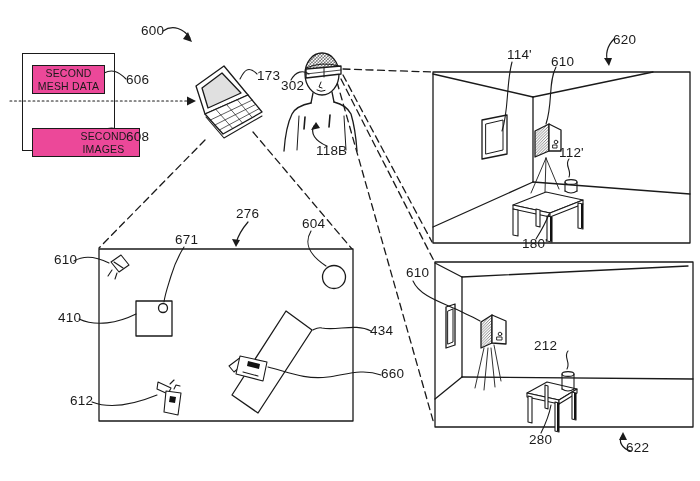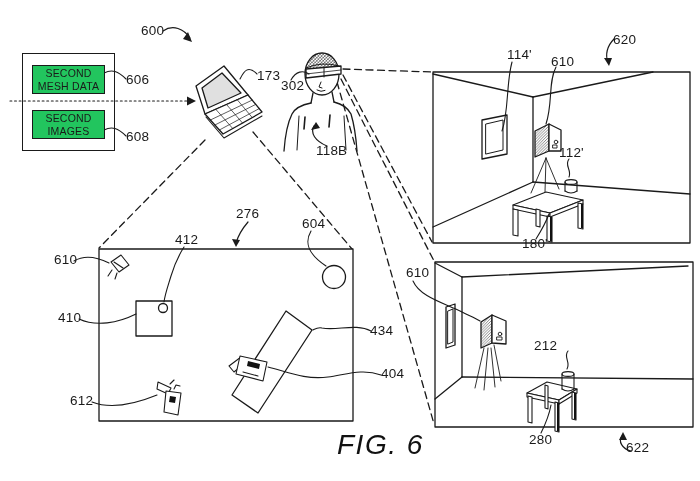--- a/index.html
+++ b/index.html
@@ -10,26 +10,26 @@
   svg.art{position:absolute;left:0;top:0;z-index:0;}
   .ref-label{
     position:absolute;z-index:2;font-size:13.5px;color:#1a1a1a;
     white-space:nowrap;letter-spacing:.2px;
   }
   .legend-outer{
     position:absolute;left:22px;top:53px;width:91px;height:96px;
     border:1.6px solid #1a1a1a;z-index:1;background:transparent;
   }
   .legend-box{
-    position:absolute;width:71px;height:27px;border:1.4px solid #1a1a1a;background:#22c55e;
+    position:absolute;width:71px;height:27px;border:1.4px solid #1a1a1a;background:#ec4899;
     display:flex;align-items:center;justify-content:center;text-align:center;
     font-size:10.5px;line-height:1.15;z-index:2;letter-spacing:.2px;
   }
   .legend-box.b1{left:32px;top:65px;}
-  .legend-box.b2{left:32px;top:110px;}
+  .legend-box.b2{left:32px;top:128px;padding-left:35px;}
   .fig-caption{
     position:absolute;left:337px;top:429px;z-index:2;
     font-style:italic;font-size:28px;letter-spacing:1.5px;color:#111;
   }
 </style>
 </head>
 <body>
 
 <div class="canvas">
 
@@ -259,29 +259,28 @@
 
   <span class="ref-label" style="left:141px;top:23px">600</span>
   <span class="ref-label" style="left:126px;top:72px">606</span>
   <span class="ref-label" style="left:126px;top:129px">608</span>
   <span class="ref-label" style="left:257px;top:68px">173</span>
   <span class="ref-label" style="left:281px;top:78px">302</span>
   <span class="ref-label" style="left:316px;top:143px">118B</span>
   <span class="ref-label" style="left:236px;top:206px">276</span>
   <span class="ref-label" style="left:302px;top:216px">604</span>
   <span class="ref-label" style="left:54px;top:252px">610</span>
-  <span class="ref-label" style="left:175px;top:232px">412</span>
+  <span class="ref-label" style="left:175px;top:232px">671</span>
   <span class="ref-label" style="left:58px;top:310px">410</span>
   <span class="ref-label" style="left:70px;top:393px">612</span>
   <span class="ref-label" style="left:370px;top:323px">434</span>
-  <span class="ref-label" style="left:381px;top:366px">404</span>
+  <span class="ref-label" style="left:381px;top:366px">660</span>
   <span class="ref-label" style="left:507px;top:47px">114'</span>
   <span class="ref-label" style="left:551px;top:54px">610</span>
   <span class="ref-label" style="left:613px;top:32px">620</span>
   <span class="ref-label" style="left:559px;top:145px">112'</span>
   <span class="ref-label" style="left:522px;top:236px">180'</span>
   <span class="ref-label" style="left:406px;top:265px">610</span>
   <span class="ref-label" style="left:534px;top:338px">212</span>
   <span class="ref-label" style="left:529px;top:432px">280</span>
   <span class="ref-label" style="left:626px;top:440px">622</span>
 
-  <div class="fig-caption">FIG. 6</div>
 </div>
 
 </body></html>

